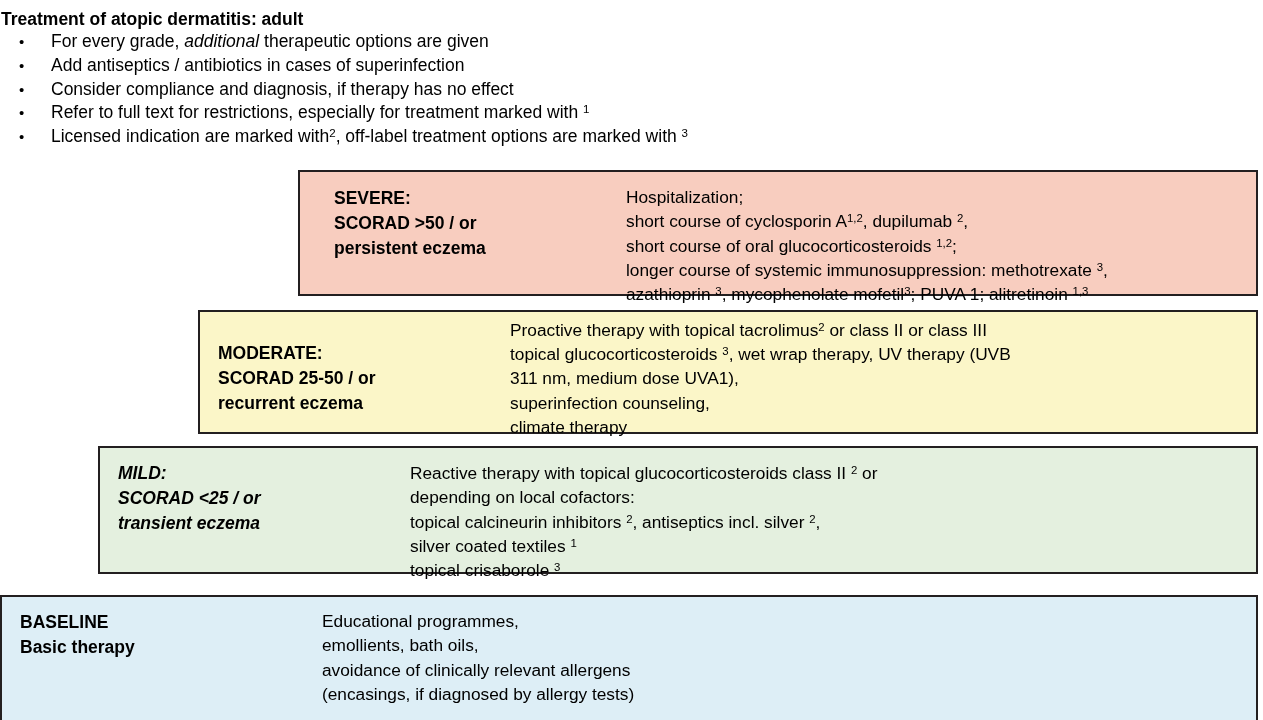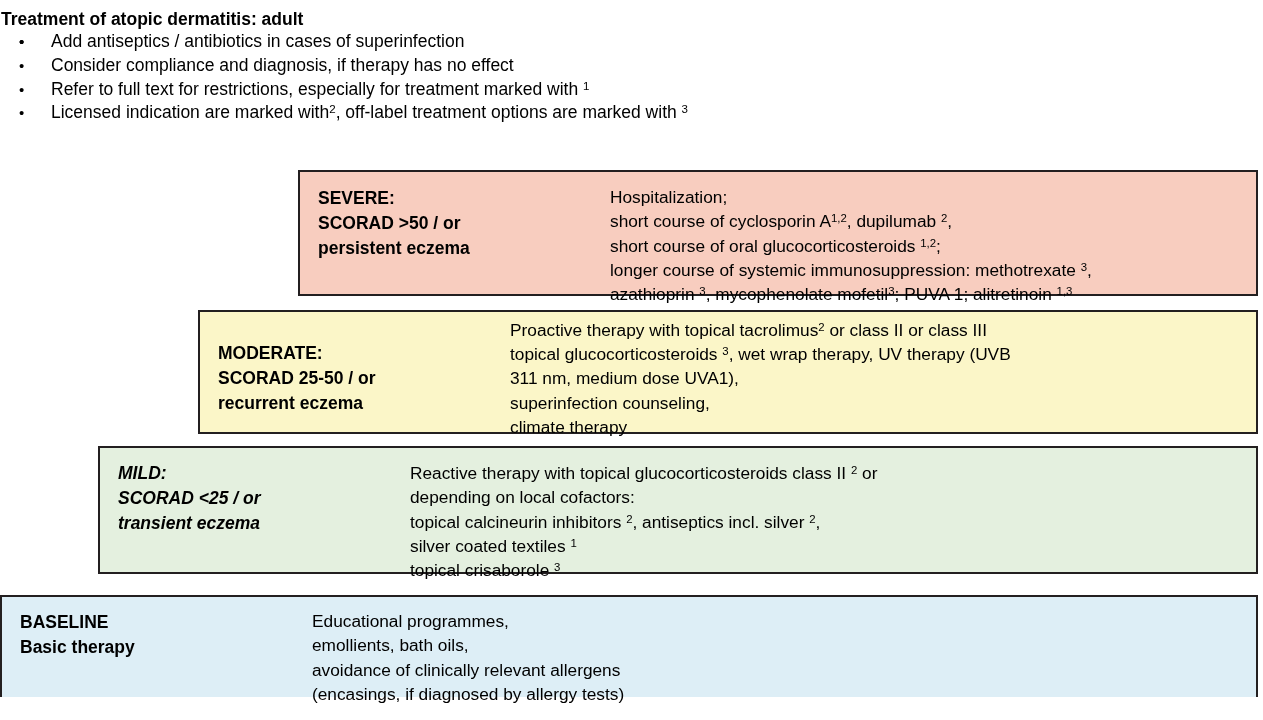--- a/index.html
+++ b/index.html
@@ -85,21 +85,21 @@
   }
 
   
   #box-severe {
     left: 298px;
     top: 170px;
     width: 960px;
     height: 126px;
     background: #f8cdbf;
   }
-  #box-severe .step-label { padding: 14px 0 0 18px; width: 292px; }
+  #box-severe .step-label { padding: 14px 0 0 34px; width: 292px; }
   #box-severe .step-content { padding: 13px 0 0 0; }
 
   #box-moderate {
     left: 198px;
     top: 310px;
     width: 1060px;
     height: 124px;
     background: #fbf6c8;
     align-items: center;
   }
@@ -113,34 +113,35 @@
     height: 128px;
     background: #e4f0df;
   }
   #box-mild .step-label { padding: 13px 0 0 18px; width: 292px; font-style: italic; }
   #box-mild .step-content { padding: 13px 0 0 0; }
 
   #box-baseline {
     left: 0px;
     top: 595px;
     width: 1258px;
-    height: 102px;
+    height: 125px;
     background: #ddeef6;
     border-bottom: none;
+    gap: 10px;
   }
   #box-baseline .step-label { padding: 13px 0 0 18px; width: 292px; }
   #box-baseline .step-content { padding: 12px 0 0 0; }
 </style>
 </head>
 <body>
 
 <div id="header">
   <h1 id="page-title">Treatment of atopic dermatitis: adult</h1>
   <ul id="bullet-list">
-      <li><span class="bullet-dot">•</span></li>
+      <li><span class="bullet-dot">•</span><span>For every grade, <span class="ital">additional</span> therapeutic options are given</span></li>
       <li><span class="bullet-dot">•</span><span>Add antiseptics / antibiotics in cases of superinfection</span></li>
       <li><span class="bullet-dot">•</span><span>Consider compliance and diagnosis, if therapy has no effect</span></li>
       <li><span class="bullet-dot">•</span><span>Refer to full text for restrictions, especially for treatment marked with <sup>1</sup></span></li>
       <li><span class="bullet-dot">•</span><span>Licensed indication are marked with<sup>2</sup>, off-label treatment options are marked with <sup>3</sup></span></li>
     </ul>
 </div>
 
 <div class="step-box" id="box-severe" style="background: rgb(248, 205, 191);">
   <div class="step-label">
       <span class="lbl-line">SEVERE:</span>

